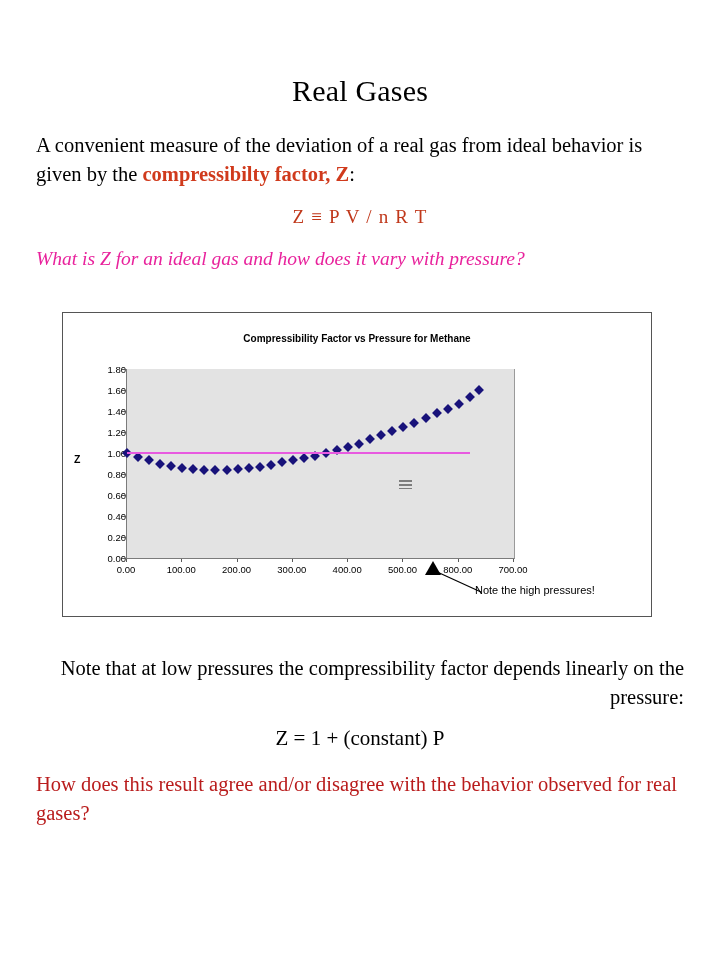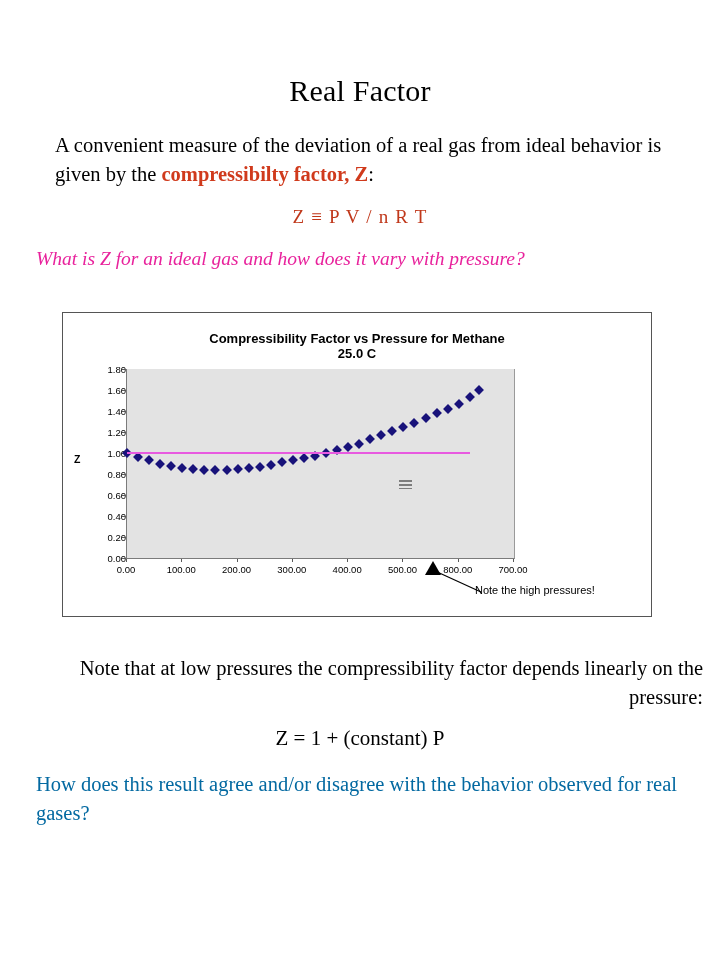--- a/index.html
+++ b/index.html
@@ -12,21 +12,21 @@
 
   .slide-title{
     position:absolute;left:0;top:74px;width:720px;text-align:center;
     font-family:"Liberation Serif", serif;
     font-size:30px;color:#000000;letter-spacing:.2px;
   }
 
   .body-text{
     position:absolute;left:36px;width:648px;
     font-family:"Liberation Serif", serif;
-    font-size:20.5px;line-height:29px;color:#000000;margin-left:19px;
+    font-size:20.5px;line-height:29px;color:#000000;
   }
   .para1{top:131px;}
   .accent-red{color:#d03a1c;font-weight:bold;}
 
   .formula-red{
     position:absolute;left:0;top:206px;width:720px;text-align:center;
     font-family:"Liberation Serif", serif;
     font-size:19px;color:#c0381b;letter-spacing:1.2px;
   }
 
@@ -37,21 +37,21 @@
   }
 
   
   .chart-frame{
     position:absolute;left:62px;top:312px;width:588px;height:303px;
     border:1px solid #555555;background:#ffffff;
   }
   .chart-title{
     position:absolute;left:0;top:18px;width:588px;text-align:center;
     font-family:"Liberation Sans", sans-serif;
-    font-weight:bold;font-size:13px;color:#000000;line-height:15px;
+    font-weight:bold;font-size:10px;color:#000000;line-height:15px;
   }
   .plot-area{
     position:absolute;left:63px;top:56px;width:387px;height:189px;
     background:#e3e3e3;border-left:1px solid #7b7b7b;border-bottom:1px solid #7b7b7b;
     border-right:1px solid #9a9a9a;
   }
   .ytick-label{
     position:absolute;right:0;width:40px;text-align:right;
     font-family:"Liberation Sans", sans-serif;font-size:9.5px;color:#000;
     transform:translateY(-50%);
@@ -88,47 +88,46 @@
   }
   .note-arrow{position:absolute;left:356px;top:248px;width:64px;height:34px;overflow:visible;}
 
   .para2{top:654px;text-align:right;}
   .formula-black{
     position:absolute;left:0;top:726px;width:720px;text-align:center;
     font-family:"Liberation Serif", serif;font-size:21px;color:#000;
   }
   .question-magenta{
     position:absolute;left:36px;top:770px;width:648px;
-    font-family:"Liberation Serif", serif;font-size:20.5px;color:#0369a1;line-height:29px;
+    font-family:"Liberation Serif", serif;font-size:20.5px;color:#b91c1c;line-height:29px;
   }
   .page-number{
     position:absolute;left:0;top:896px;width:720px;text-align:center;
     font-family:"Liberation Serif", serif;font-size:19px;color:#3a3a3a;
   }
 </style>
 </head>
 <body>
 
 <div class="page">
 
-  <div class="slide-title">Real Factor</div>
+  <div class="slide-title">Real Gases</div>
 
   <div class="body-text para1">
     <span>A convenient measure of the deviation of a real gas from ideal behavior is given by the </span><span class="accent-red">compressibilty factor, Z</span><span>:</span>
   </div>
 
   <div class="formula-red">Z ≡ P V / n R T</div>
 
   <div class="question-italic">What is Z for an ideal gas and how does it vary with pressure?</div>
 
   <div class="chart-frame">
 
     <div class="chart-title">
       <div>Compressibility Factor vs Pressure for Methane</div>
-      <div>25.0 C</div>
     </div>
 
     <div class="axis-label-y">Z</div>
 
     <div id="yticks">
         <div class="ytick-row" style="top: 245px;">
           <div class="ytick-label" style="top: 0px;">0.00</div>
           <div class="ytick-mark" style="left: 59px;"></div>
         </div>
         <div class="ytick-row" style="top: 224px;">

